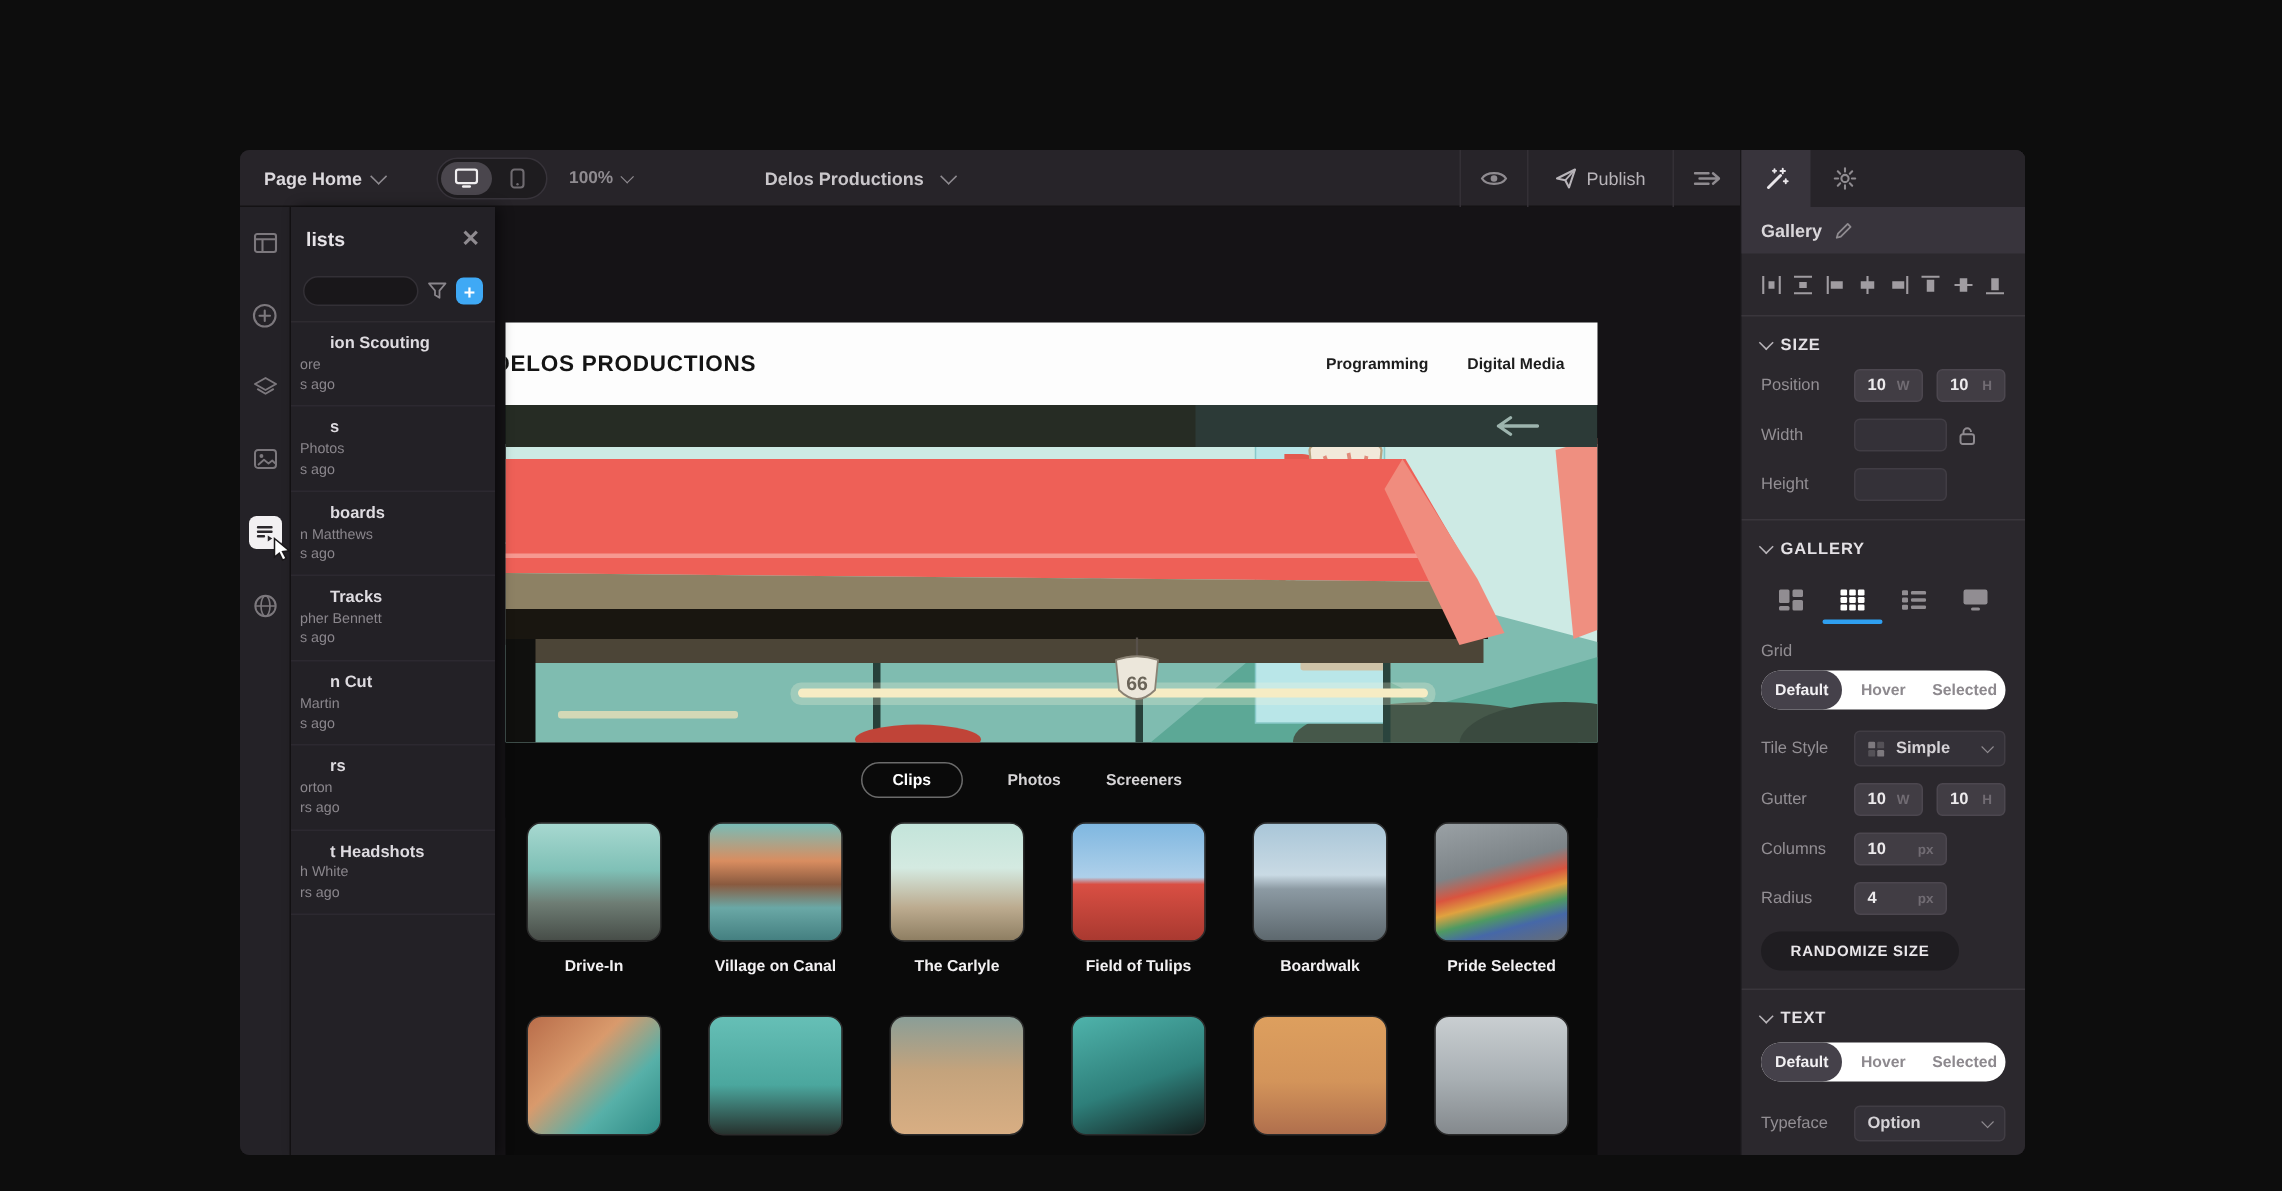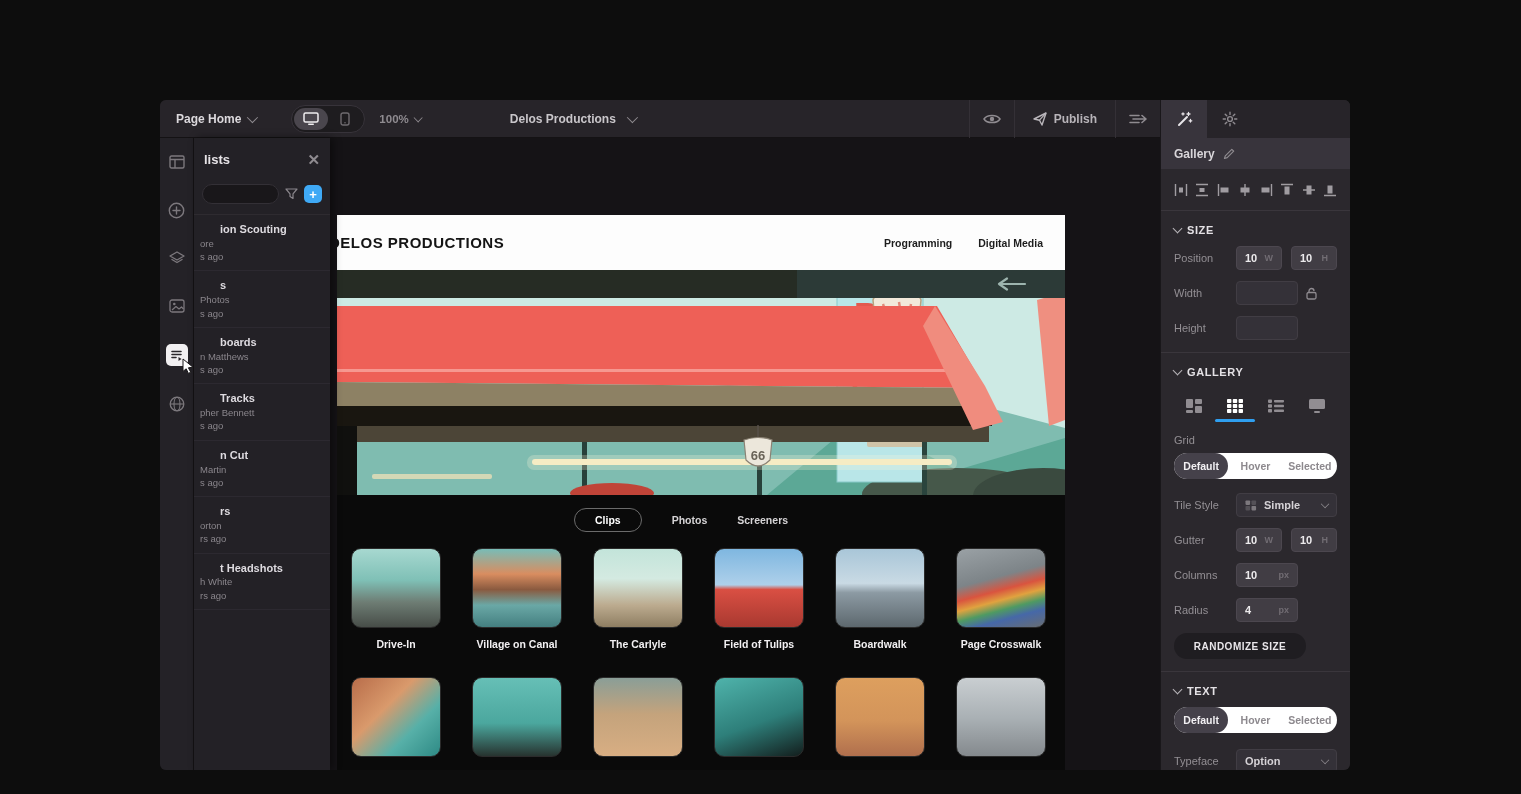--- a/index.html
+++ b/index.html
@@ -14,21 +14,21 @@
   .tb-sep { width:1px; height:38px; background:#343036; flex:none; }
   .device-pill { display:flex; align-items:center; background:#1e1c1f; border:1px solid #37333a; border-radius:16px; padding:2px; margin-left:36px; }
   .dev-seg { width:34px; height:22px; border-radius:12px; display:flex; align-items:center; justify-content:center; }
   .dev-seg.active { background:#4a464d; }
   .zoom-ctl { margin-left:14px; color:#8f8b90; font-size:11.5px; font-weight:bold; display:flex; align-items:center; gap:4px; }
   .zoom-ctl .chev { transform:rotate(45deg) scale(.8) translateY(-2px); }
   .tb-title { position:absolute; left:0; right:175px; text-align:center; color:#c9c6ca; font-size:12px; font-weight:bold; pointer-events:none; }
   .tb-title .chev { pointer-events:auto; }
   .tb-right { margin-left:auto; display:flex; align-items:center; height:100%; }
   .tb-icon-btn { width:44px; height:38px; display:flex; align-items:center; justify-content:center; color:#8f8b90; }
-  .publish-btn { display:flex; align-items:center; gap:7px; color:#b8b4b9; font-size:12px; font-weight:bold; padding:0 18px; height:38px; }
+  .publish-btn { display:flex; align-items:center; gap:7px; color:#b8b4b9; font-size:12px; font-weight:normal; padding:0 18px; height:38px; }
   
   .body-row { flex:1; display:flex; min-height:0; }
   .rail { width:34px; background:#242227; border-right:1px solid #141214; display:flex; flex-direction:column; align-items:center; padding-top:14px; gap:28px; flex:none; }
   .rail-ic { width:20px; height:20px; color:#7c787d; display:flex; align-items:center; justify-content:center; position:relative; }
   .rail-ic.active { background:#f2f0f2; border-radius:5px; color:#2a272b; width:22px; height:22px; }
   .cursor-overlay { position:absolute; right:-7px; bottom:-8px; }
   .lpanel { width:136px; background:#232126; flex:none; box-shadow:3px 0 8px rgba(0,0,0,.45); display:flex; flex-direction:column; position:relative; z-index:2; }
   .lp-head { height:42px; display:flex; align-items:center; padding:0 10px; color:#e6e3e7; font-size:13px; font-weight:bold; }
   .lp-close { margin-left:auto; color:#8f8b90; font-size:15px; line-height:1; }
   .lp-search { display:flex; align-items:center; gap:6px; padding:4px 8px 10px 8px; border-bottom:1px solid #2e2b30; }
@@ -75,21 +75,21 @@
   .insp-tab.active { background:#38343c; color:#e9e6ea; }
   .elem-bar { height:31px; background:#38343c; display:flex; align-items:center; gap:8px; padding:0 13px; flex:none; }
   .elem-bar .name { color:#d9d6da; font-size:12px; font-weight:bold; }
   .align-row { height:42px; display:flex; align-items:center; justify-content:space-between; padding:0 13px; border-bottom:1px solid #3a363c; color:#a09ca1; flex:none; }
   .insp-body { flex:1; overflow:hidden; padding:0 13px; }
   .sect-head { display:flex; align-items:center; gap:6px; margin:13px 0 10px; color:#e4e1e5; font-size:11px; font-weight:bold; letter-spacing:.6px; }
   .sect-head .dchev { width:7px; height:7px; border-right:1.5px solid #b8b4b9; border-bottom:1.5px solid #b8b4b9; transform:rotate(45deg); margin-top:-3px; }
   .sect-div { height:1px; background:#3a363c; margin:12px -13px 0; }
   .frow { display:flex; align-items:center; margin-bottom:11px; }
   .flabel { width:62px; color:#938f94; font-size:11px; flex:none; }
-  .chip { height:22px; background:#413d44; border:1px solid #4c474f; border-radius:4px; display:flex; align-items:center; justify-content:space-between; padding:11px 8px; width:62px; }
+  .chip { height:22px; background:#413d44; border:1px solid #4c474f; border-radius:4px; display:flex; align-items:center; justify-content:space-between; padding:0 8px; width:62px; }
   .chip + .chip { margin-left:9px; }
   .chip .v { color:#eceaec; font-size:11px; font-weight:bold; }
   .chip .u { color:#716c73; font-size:9px; font-weight:bold; }
   .chip.empty { background:#343138; border-color:#413d44; }
   .lock { margin-left:8px; color:#8f8b90; }
   .gal-views { display:flex; justify-content:space-between; padding:4px 2px 0; }
   .gv { width:36px; padding:6px 0 8px; display:flex; justify-content:center; color:#918d92; position:relative; }
   .gv.active { color:#fff; }
   .gv.active::after { content:""; position:absolute; left:-2px; right:-2px; bottom:0; height:3px; background:#2f9ff0; border-radius:2px; }
   .sub-label { color:#938f94; font-size:11px; margin:12px 0 7px; }
@@ -341,21 +341,21 @@
             <div class="thumb-card">
                   <div class="thumb th-a4"></div>
                   <div class="thumb-label">Field of Tulips</div>
                 </div>
             <div class="thumb-card">
                   <div class="thumb th-a5"></div>
                   <div class="thumb-label">Boardwalk</div>
                 </div>
             <div class="thumb-card">
                   <div class="thumb th-a6"></div>
-                  <div class="thumb-label">Page Crosswalk</div>
+                  <div class="thumb-label">Pride Selected</div>
                 </div>
           </div>
 
           <div class="thumb-row row2">
             <div class="thumb-card">
                   <div class="thumb th-b1"></div>
                 </div>
             <div class="thumb-card">
                   <div class="thumb th-b2"></div>
                 </div>

